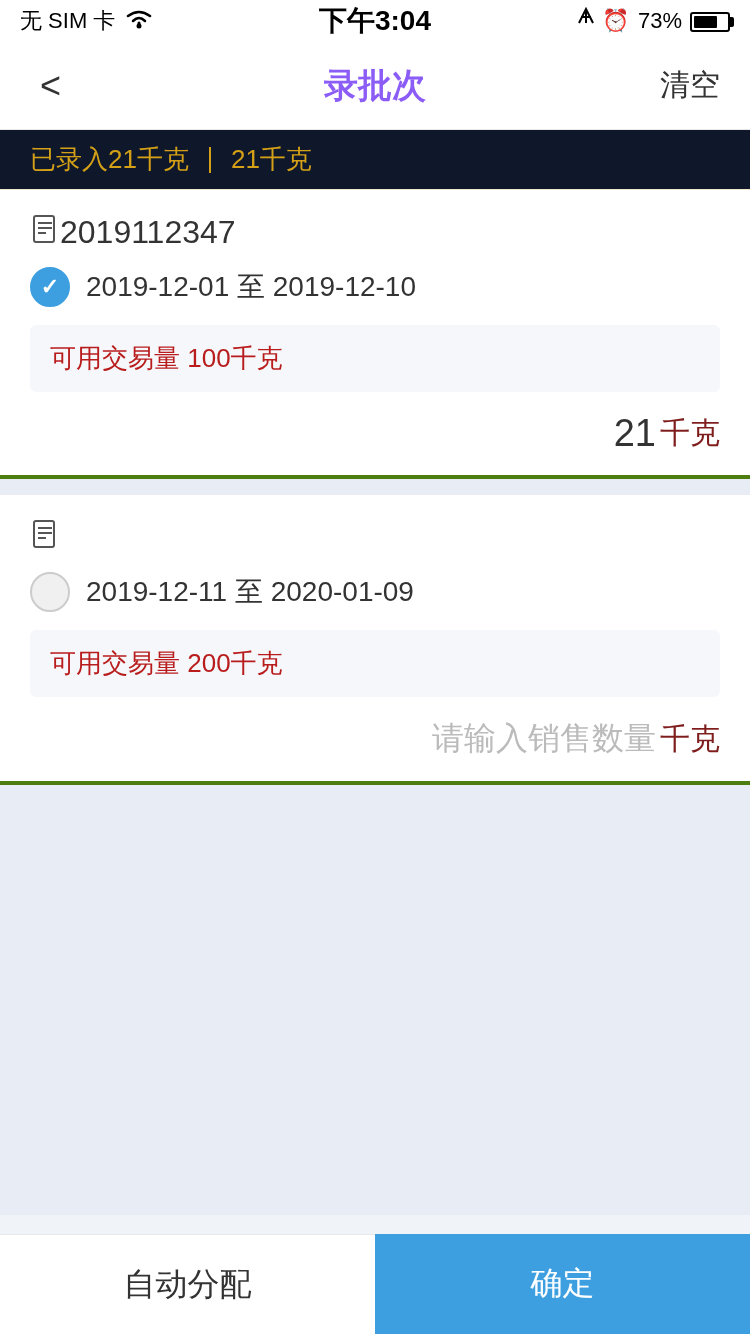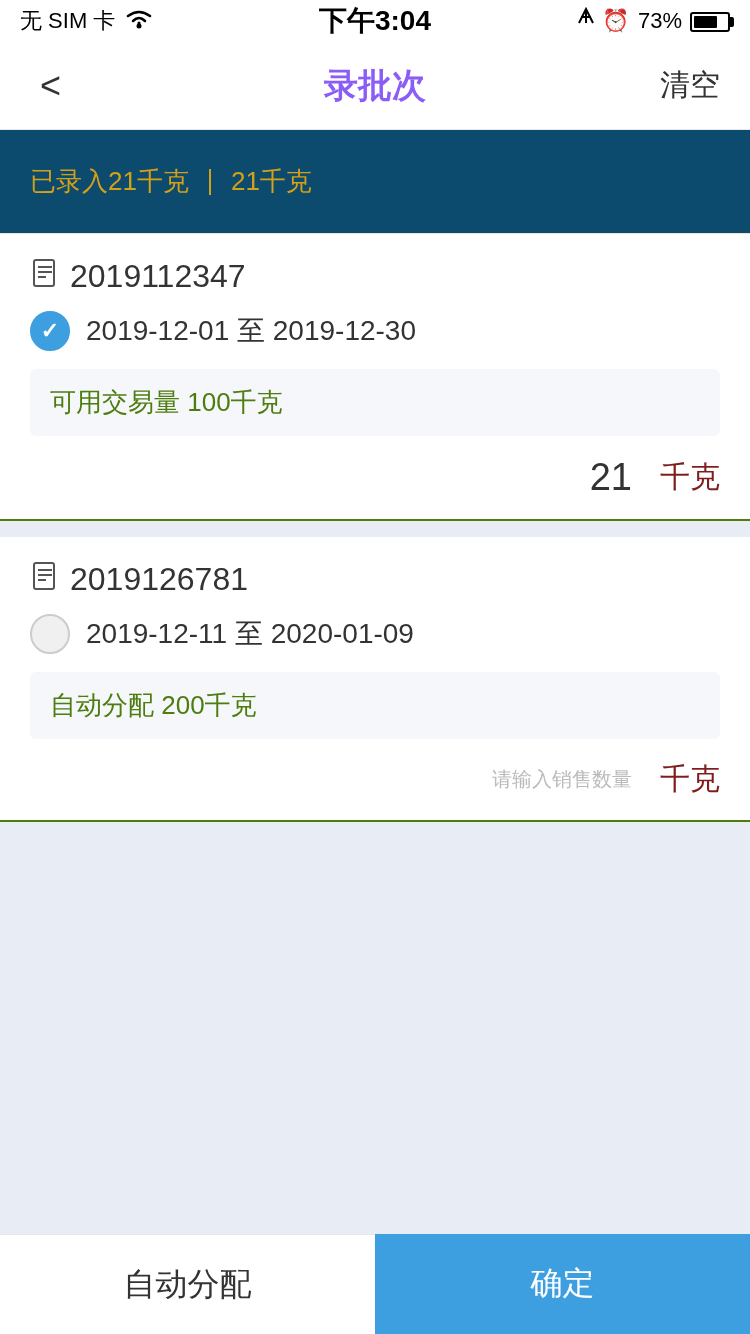--- a/index.html
+++ b/index.html
@@ -99,22 +99,22 @@
     }
     .nav-clear {
       font-size: 30px;
       color: #333;
       cursor: pointer;
     }
 
     
     .info-banner {
       width: 100%;
-      background: #0c4a6e;
-      padding: 34px 30px;
+      background: #0f172a;
+      padding: 12px 30px;
       display: flex;
       align-items: center;
       gap: 20px;
       border-bottom: 1px solid #f0e8c8;
     }
     .info-label {
       font-size: 26px;
       color: #d4a017;
       font-weight: 500;
     }
@@ -130,21 +130,20 @@
     }
 
     
     .batch-item {
       background: #fff;
       padding: 24px 30px 0 30px;
     }
     .batch-header {
       display: flex;
       align-items: center;
-      gap: 10px;
       margin-bottom: 16px;
     }
     .batch-icon {
       font-size: 30px;
       color: #555;
     }
     .batch-id {
       font-size: 32px;
       color: #333;
       font-weight: 500;
@@ -182,45 +181,45 @@
     .batch-date {
       font-size: 28px;
       color: #333;
     }
     .avail-box {
       background: #f5f7fa;
       border-radius: 6px;
       padding: 16px 20px;
       margin: 0 0 0 0;
       font-size: 26px;
-      color: #4d7c0f;
+      color: #b91c1c;
       margin-bottom: 0;
     }
 
     
     .qty-row {
       display: flex;
       align-items: center;
       justify-content: flex-end;
       padding: 20px 30px;
       background: #fff;
-      border-bottom: 2px solid #4d7c0f;
-      gap: 28px;
+      border-bottom: 4px solid #4d7c0f;
+      gap: 4px;
     }
     .qty-value {
       font-size: 38px;
       color: #333;
       font-weight: 500;
     }
     .qty-unit {
       font-size: 30px;
       color: #7f1d1d;
     }
     .qty-input-placeholder {
-      font-size: 20px;
+      font-size: 32px;
       color: #bbb;
     }
 
     
     .section-divider {
       width: 100%;
       height: 16px;
       background: #e8edf5;
     }
 
@@ -321,21 +320,21 @@
           <rect x="4" y="2" width="20" height="26" rx="2" stroke="#555" stroke-width="2"></rect>
           <line x1="8" y1="9" x2="22" y2="9" stroke="#555" stroke-width="2"></line>
           <line x1="8" y1="14" x2="22" y2="14" stroke="#555" stroke-width="2"></line>
           <line x1="8" y1="19" x2="16" y2="19" stroke="#555" stroke-width="2"></line>
         </svg>
       </span>
       <span class="batch-id">2019112347</span>
     </div>
     <div class="batch-date-row">
       <div class="radio-btn selected"></div>
-      <span class="batch-date">2019-12-01 至 2019-12-30</span>
+      <span class="batch-date">2019-12-01 至 2019-12-10</span>
     </div>
     <div class="avail-box">
       <span>可用交易量 100千克</span>
     </div>
   </div>
 
   <div class="qty-row">
     <span class="qty-value">21</span>
     <span class="qty-unit">千克</span>
   </div>
@@ -345,28 +344,27 @@
   <div class="batch-item">
     <div class="batch-header">
       <span class="batch-icon">
         <svg width="30" height="30" viewBox="0 0 30 30" fill="none">
           <rect x="4" y="2" width="20" height="26" rx="2" stroke="#555" stroke-width="2"></rect>
           <line x1="8" y1="9" x2="22" y2="9" stroke="#555" stroke-width="2"></line>
           <line x1="8" y1="14" x2="22" y2="14" stroke="#555" stroke-width="2"></line>
           <line x1="8" y1="19" x2="16" y2="19" stroke="#555" stroke-width="2"></line>
         </svg>
       </span>
-      <span class="batch-id">2019126781</span>
     </div>
     <div class="batch-date-row">
       <div class="radio-btn unselected"></div>
       <span class="batch-date">2019-12-11 至 2020-01-09</span>
     </div>
     <div class="avail-box">
-      <span>自动分配 200千克</span>
+      <span>可用交易量 200千克</span>
     </div>
   </div>
 
   <div class="qty-row">
     <span class="qty-input-placeholder">请输入销售数量</span>
     <span class="qty-unit">千克</span>
   </div>
 
   <div style="width:100%; height:430px; background:#e8edf5;"></div>
 

